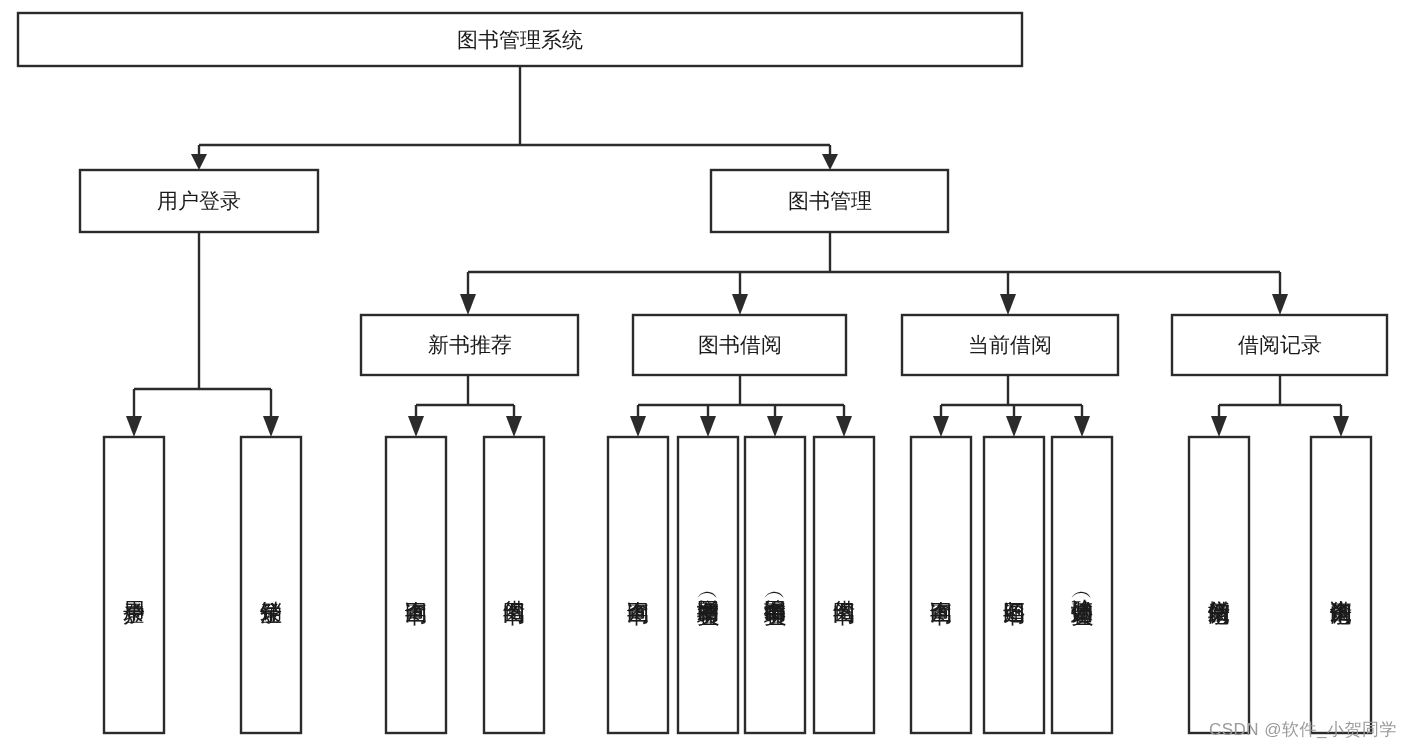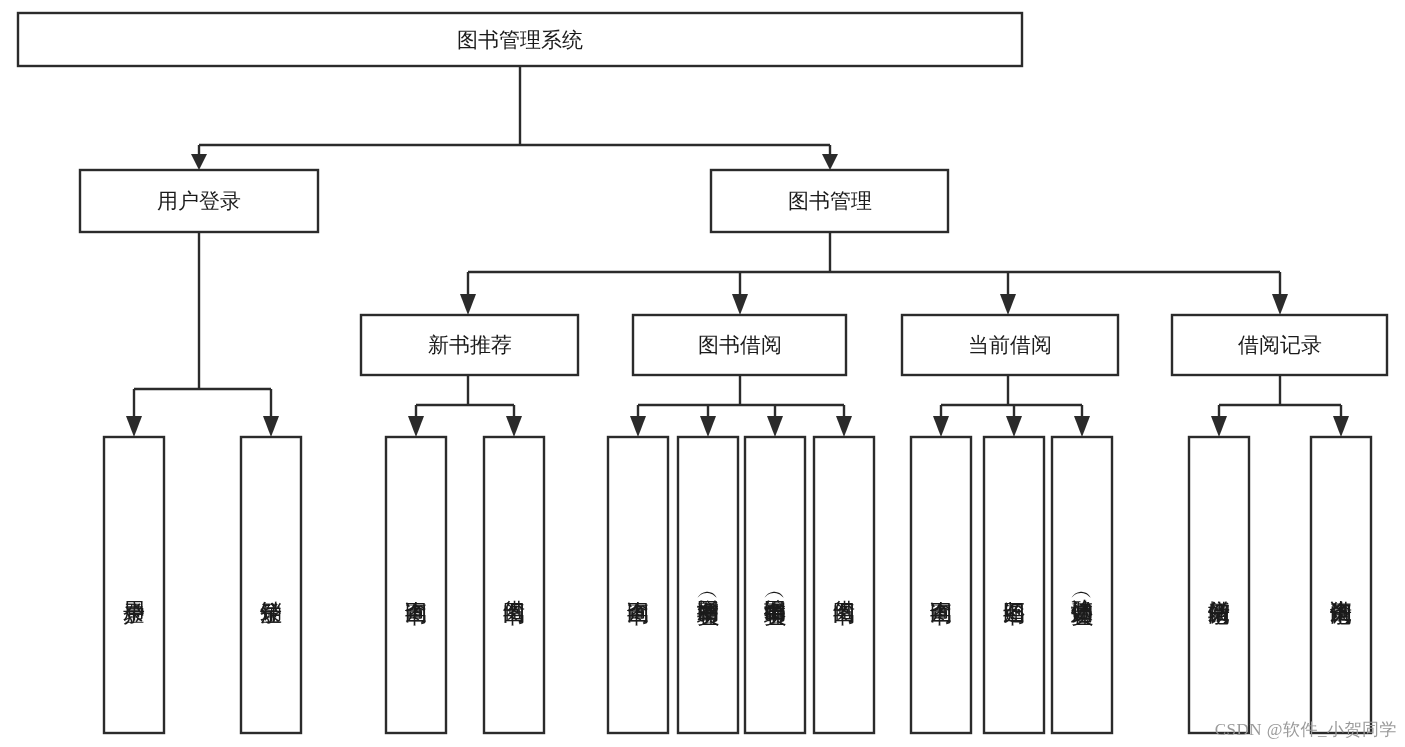--- a/index.html
+++ b/index.html
@@ -61,21 +61,21 @@
     letter-spacing: 1px;
     color: #1b1b1b;
     white-space: nowrap;
     pointer-events: none;
     text-align: center;
   }
   .watermark {
     position: absolute;
     right: 8px;
     bottom: 6px;
-    font-family: Liberation Serif, serif;
+    font-family: Liberation Sans, sans-serif;
     font-size: 17px;
     color: #9a9a9a;
     white-space: nowrap;
     letter-spacing: 0.5px;
   }
 </style>
 </head>
 <body>
 
 <div id="diagram-root">

